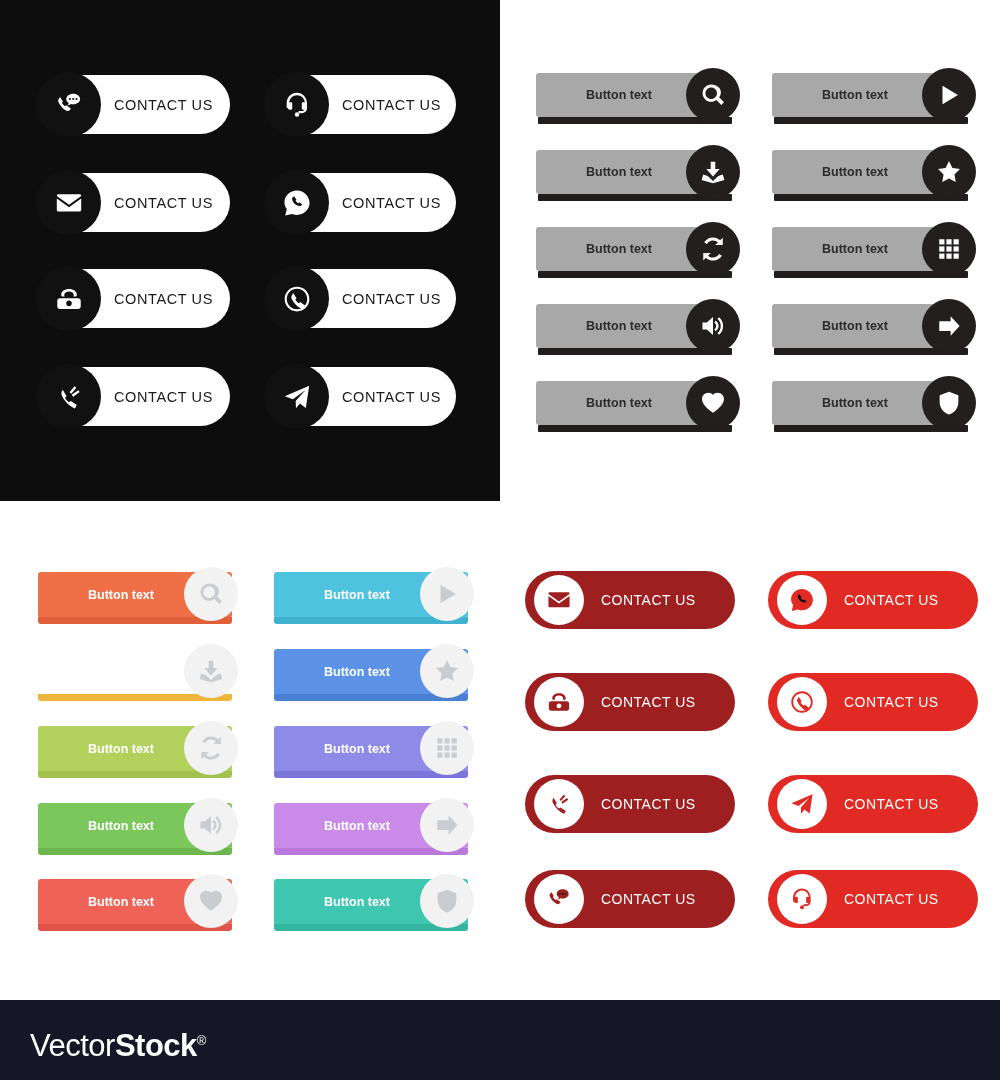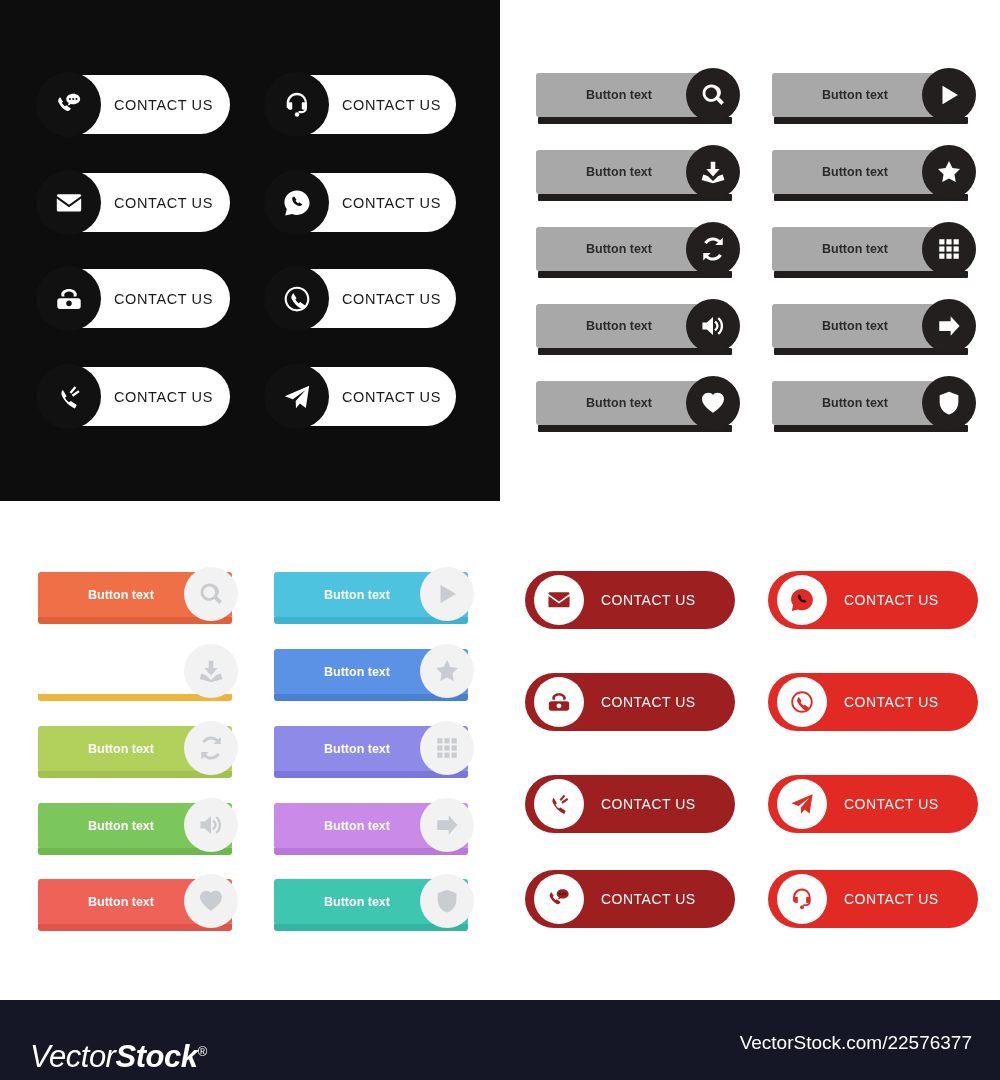--- a/index.html
+++ b/index.html
@@ -109,22 +109,22 @@
     margin-left:76px;color:#ffffff;
     font-size:14px;letter-spacing:.5px;white-space:nowrap;
   }
 
   
   #footer{
     position:absolute;left:0;bottom:0;width:1000px;height:80px;
     background:#151726;
   }
   #footer-logo{
-    position:absolute;left:30px;top:39px;
-    color:#ffffff;font-size:31px;letter-spacing:-.5px;font-style:italic;
+    position:absolute;left:30px;top:28px;
+    color:#ffffff;font-size:31px;letter-spacing:-.5px;
   }
   #footer-logo .bold{font-weight:bold;}
   #footer-logo .reg{font-size:13px;vertical-align:super;}
   #footer-url{
     position:absolute;right:28px;top:32px;
     color:#ffffff;font-size:19px;
   }
 </style>
 </head>
 <body>
@@ -553,14 +553,13 @@
             <circle cx="16" cy="26.2" r="2.4"></circle>
           </svg>
         </span>
       </span>
       <span class="r-label">CONTACT US</span>
     </div>
   </div>
 
 <div id="footer" style="background: rgb(21, 23, 38);">
   <div id="footer-logo"><span>Vector</span><span class="bold">Stock</span><span class="reg">®</span></div>
-  <div id="footer-url">VectorStock.com/22576377</div>
 </div>
 
 </body></html>

